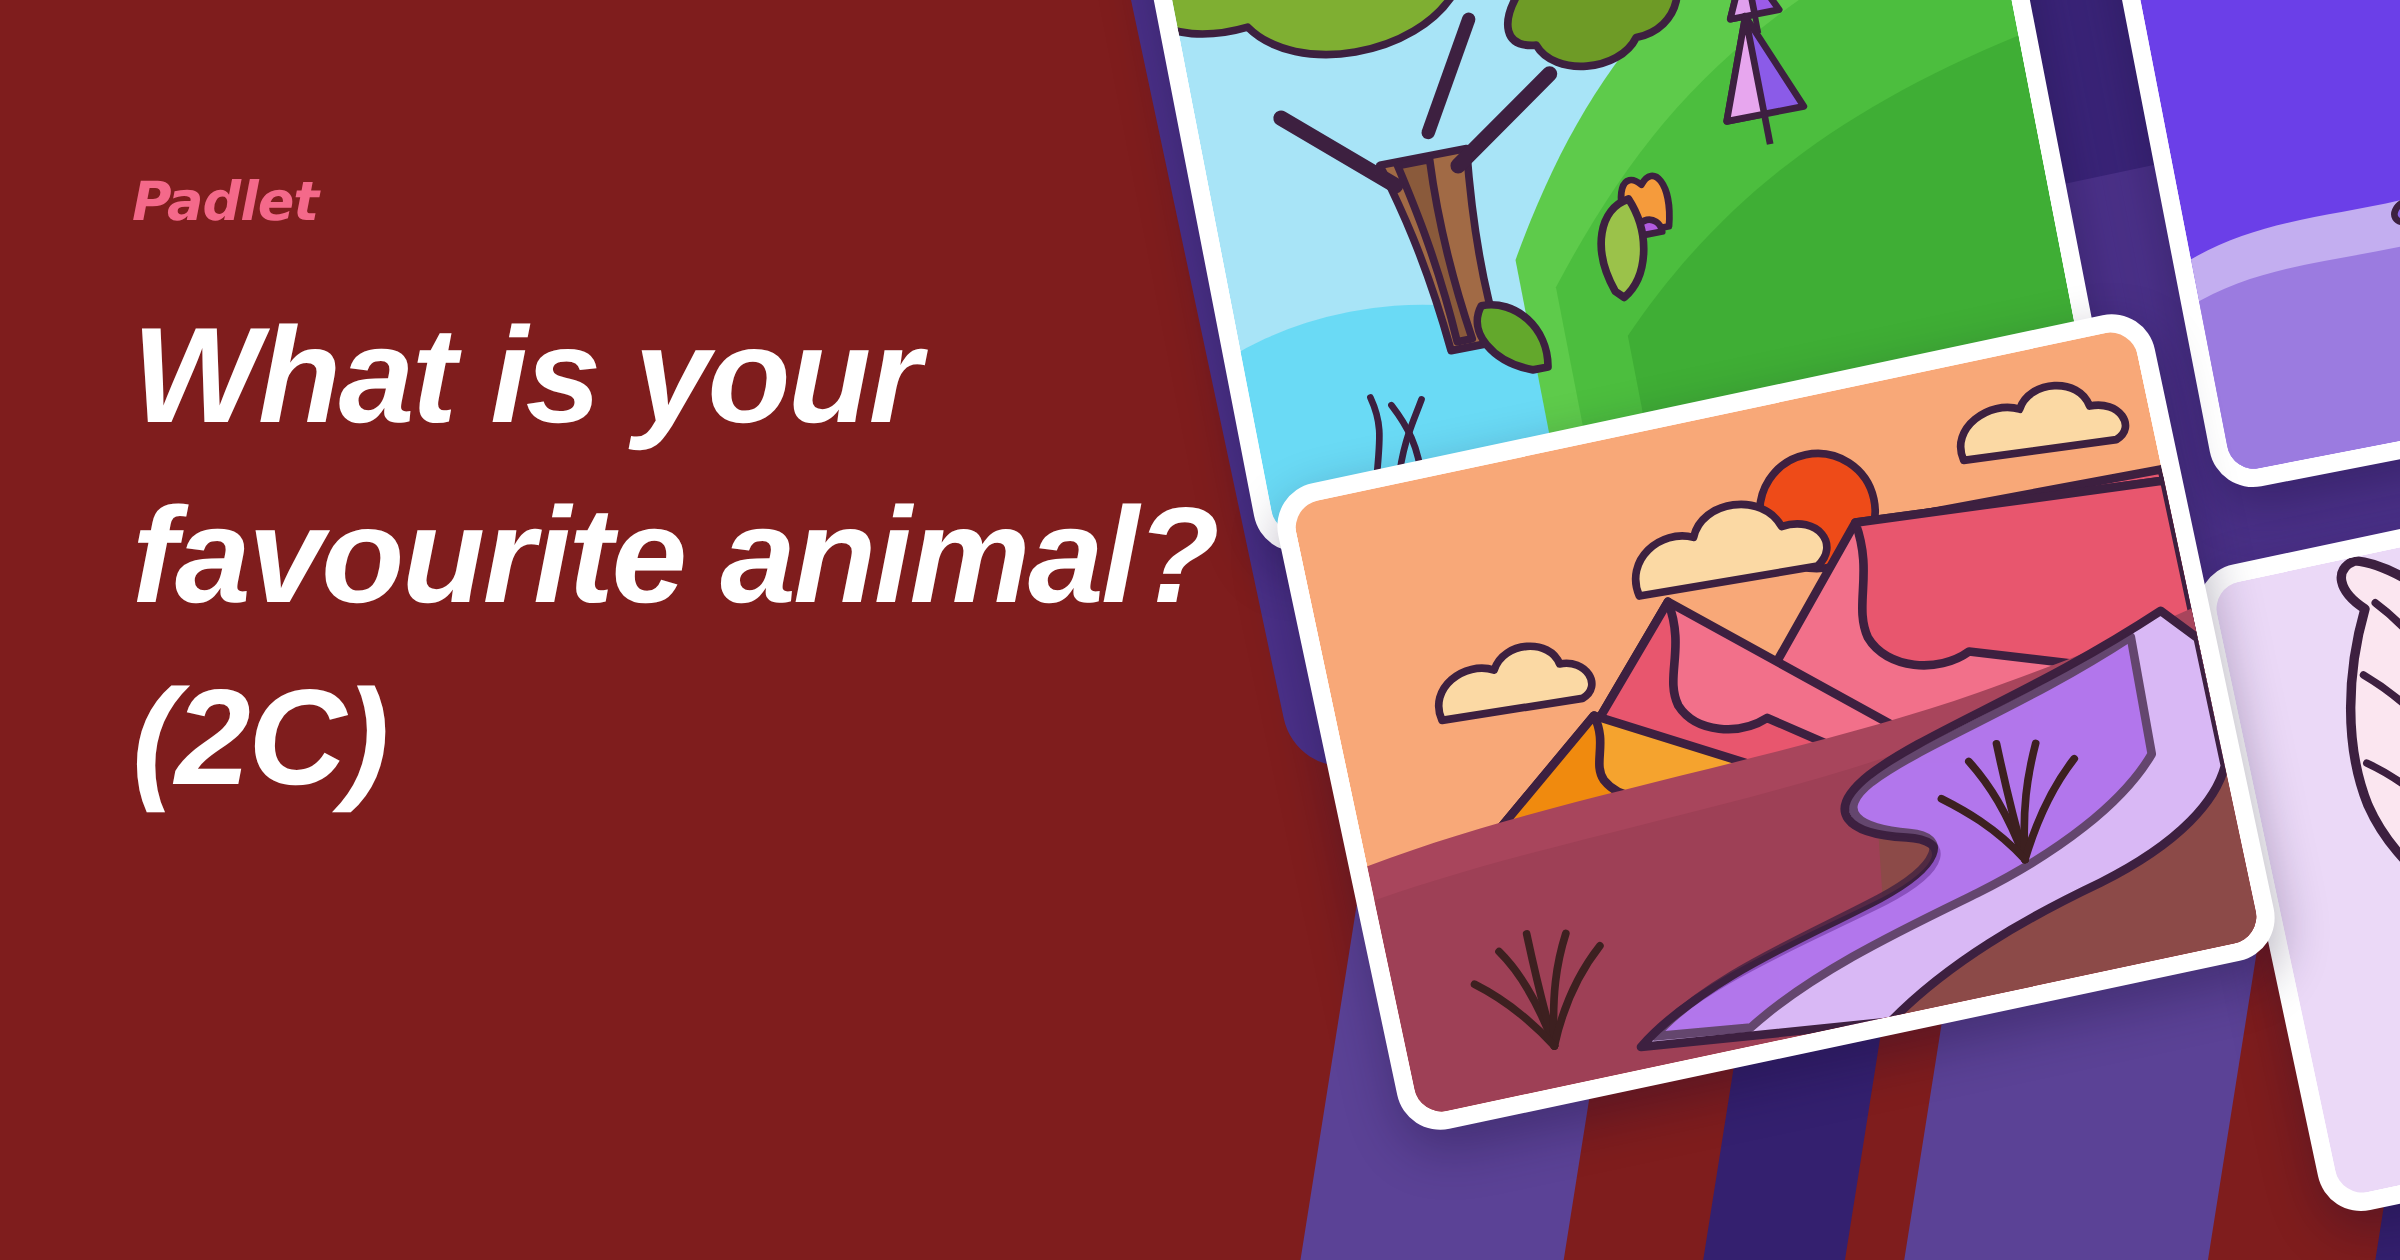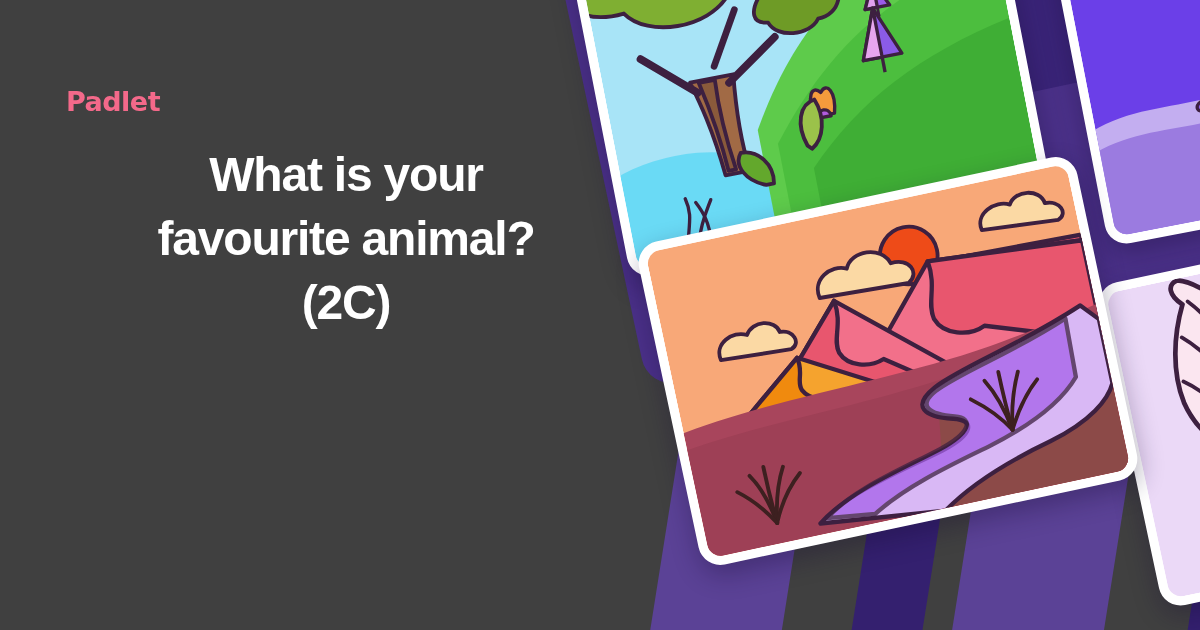--- a/index.html
+++ b/index.html
@@ -4,21 +4,21 @@
 <style>
   * { margin:0; padding:0; box-sizing:border-box; }
   html, body { width:1200px; height:630px; overflow:hidden; }
   body {
     font-family:"Liberation Sans", sans-serif;
     background:#3C2180;
     position:relative;
   }
 
   
-  #stage { position:absolute; inset:0; overflow:hidden; background:#404040; }
+  #stage { position:absolute; inset:0; overflow:hidden; background:#7f1d1d;font-style:italic; }
 
   .stripes { position:absolute; inset:-20% -20% -20% -20%; }
   .stripe {
     position:absolute; top:-30%; height:160%;
     background:#5B4296; border-radius:40px;
     transform-origin:center;
   }
   .stripe.dark { background:#34206F; }
 
   
@@ -31,24 +31,23 @@
   .left-col {
     position:absolute; left:66px; top:88px; width:560px; z-index:40;
   }
   .brand {
     font-size:27px; font-weight:bold; color:#F4698A;
     letter-spacing:-0.5px; line-height:1;
     font-family:"DejaVu Sans", sans-serif;
   }
   .title {
     margin-top:28px;
-    font-size:48px; font-weight:bold; color:#FFFFFF;
+    font-size:68px; font-weight:bold; color:#FFFFFF;
     line-height:1.33; letter-spacing:-1.2px;
     white-space:pre-line;
-    text-align:center;
   }
 
   
   .card {
     position:absolute;
     background:#FFFFFF;
     border-radius:22px;
     padding:9px;
     box-shadow:0 10px 26px rgba(20,8,50,0.33);
     z-index:20;

